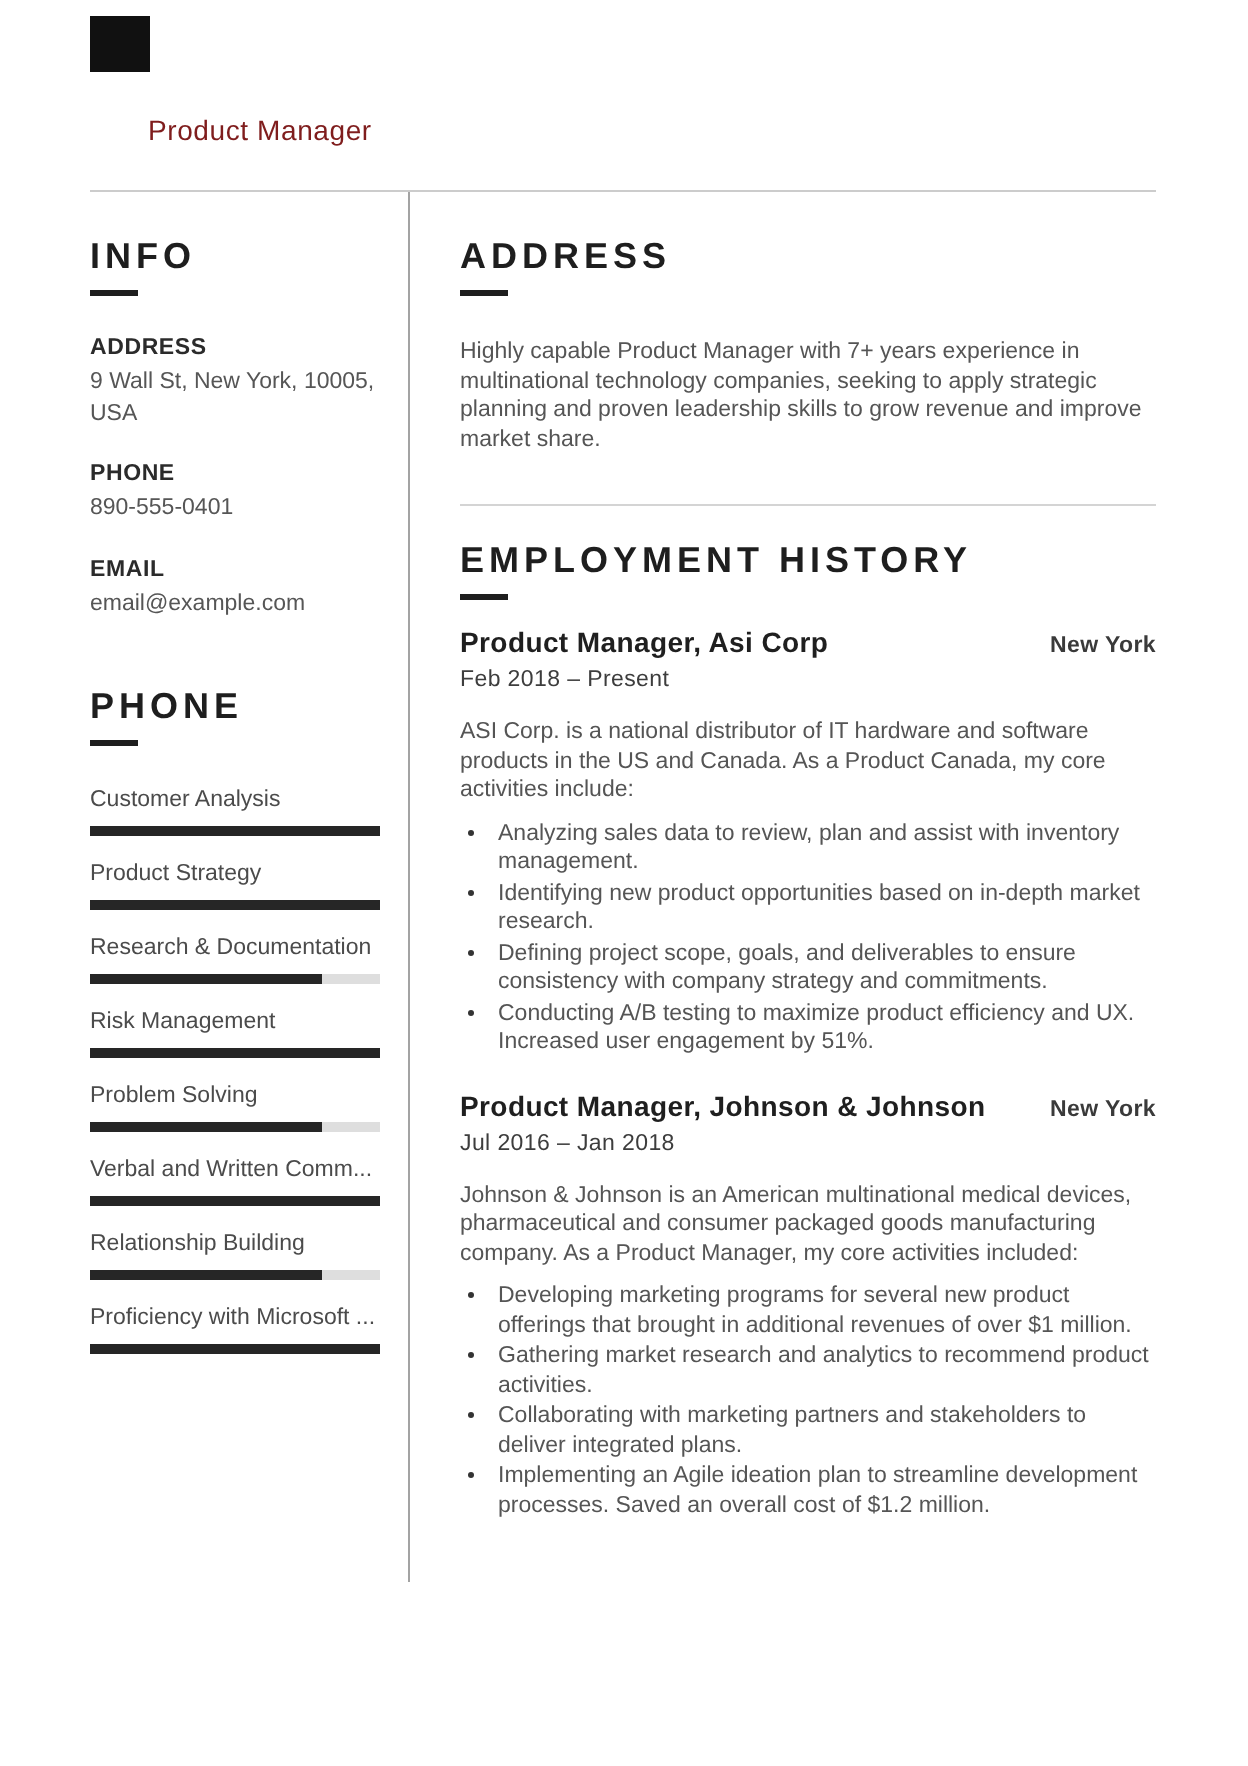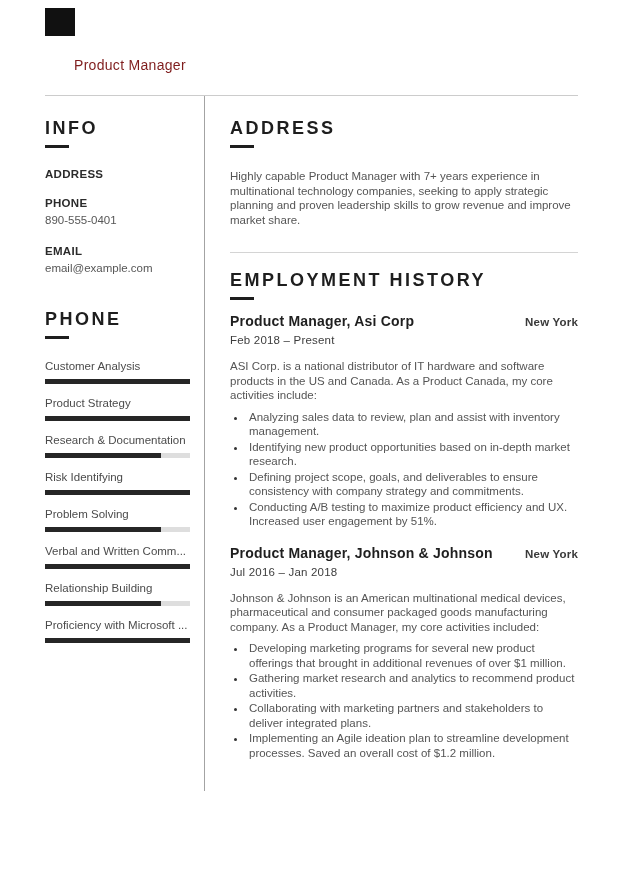--- a/index.html
+++ b/index.html
@@ -74,20 +74,21 @@
   <div class="columns">
 
     <div class="sidebar">
 
       <div class="info-section">
         <div class="section-title">INFO</div>
         <div class="title-underline"></div>
         <div class="info-fields">
           <div class="info-field">
             <div class="info-label">ADDRESS</div>
+            <div class="info-value">9 Wall St, New York, 10005, USA</div>
           </div>
           <div class="info-field">
             <div class="info-label">PHONE</div>
             <div class="info-value">890-555-0401</div>
           </div>
           <div class="info-field">
             <div class="info-label">EMAIL</div>
             <div class="info-value">email@example.com</div>
           </div>
         </div>
@@ -110,21 +111,21 @@
                 <div class="skill-fill" style="width: 100%;"></div>
               </div>
           </div>
           <div class="skill">
             <div class="skill-label">Research &amp; Documentation</div>
             <div class="skill-bar">
                 <div class="skill-fill" style="width: 80%;"></div>
               </div>
           </div>
           <div class="skill">
-            <div class="skill-label">Risk Identifying</div>
+            <div class="skill-label">Risk Management</div>
             <div class="skill-bar">
                 <div class="skill-fill" style="width: 100%;"></div>
               </div>
           </div>
           <div class="skill">
             <div class="skill-label">Problem Solving</div>
             <div class="skill-bar">
                 <div class="skill-fill" style="width: 80%;"></div>
               </div>
           </div>

